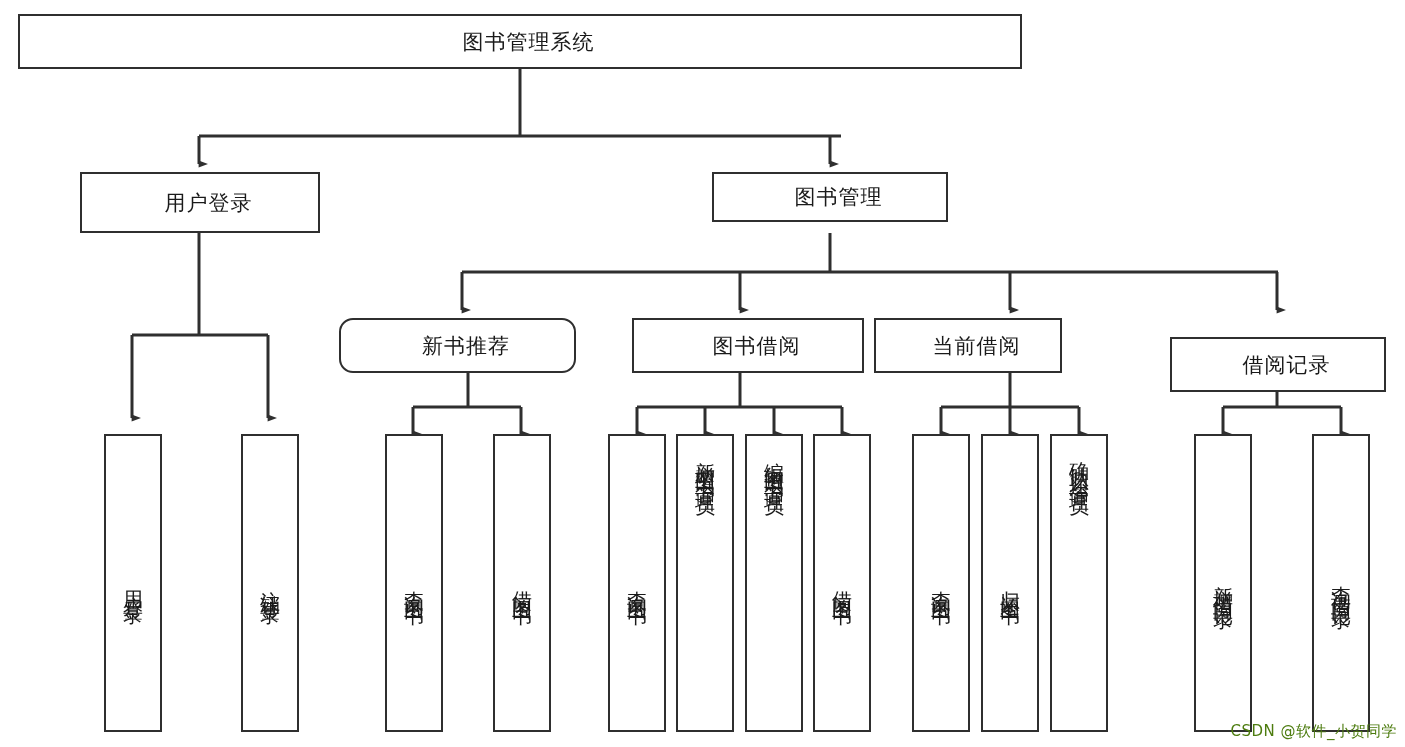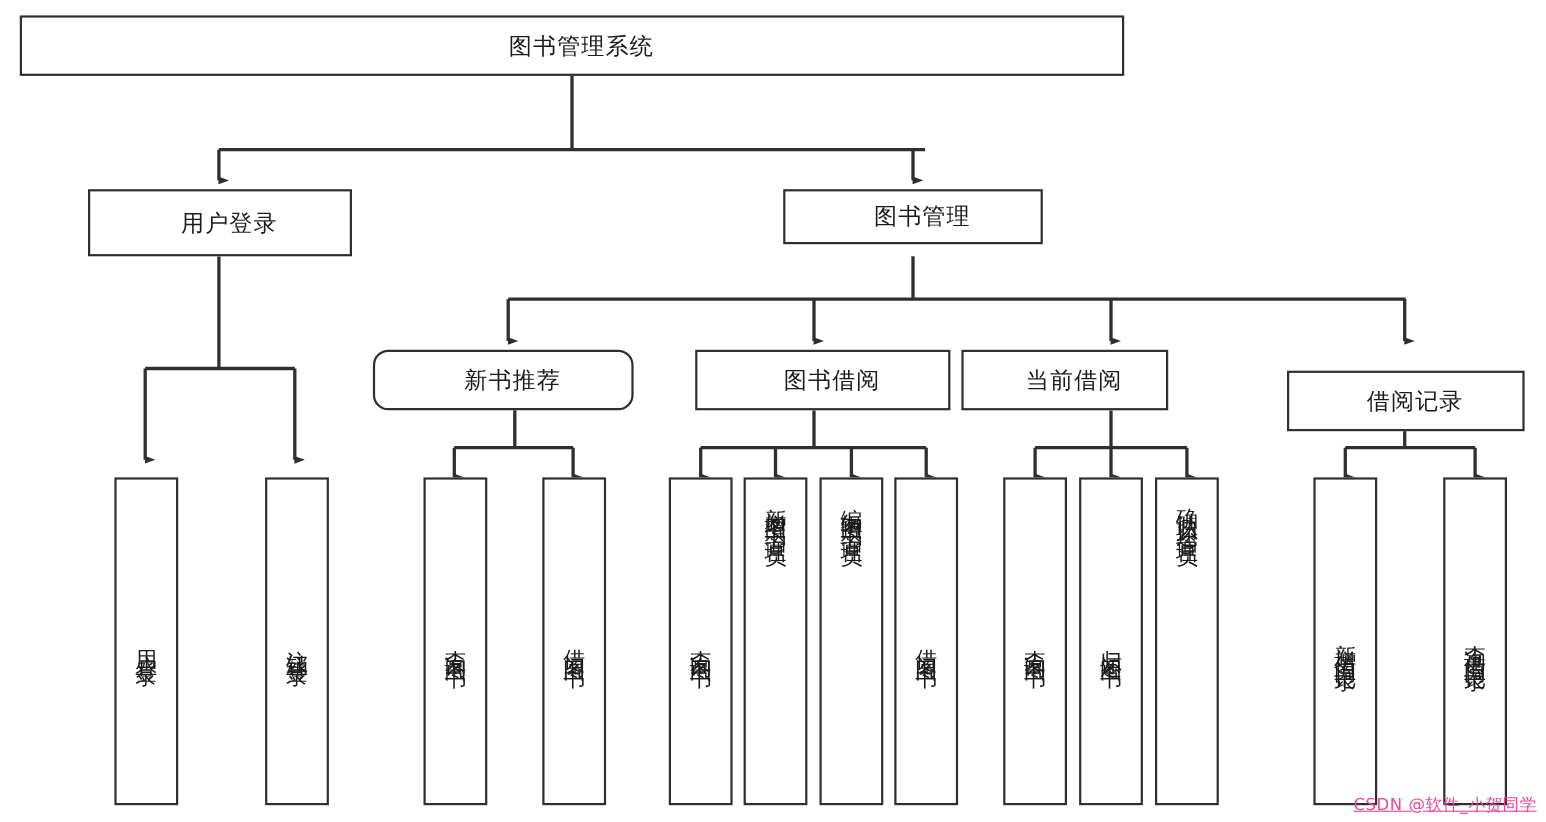--- a/index.html
+++ b/index.html
@@ -56,25 +56,24 @@
   }
   .v-node.top-align {
     align-items: flex-start;
     padding-top: 10px;
   }
   #watermark {
     position: absolute;
     right: 8px;
     bottom: 6px;
     font-size: 15px;
-    color: #ec4899;
+    color: #4d7c0f;
     letter-spacing: 0.5px;
     white-space: nowrap;
     pointer-events: none;
-    text-decoration: underline;
   }
 </style>
 </head>
 <body>
 
 <div id="diagram-root">
 
   <svg id="diagram-svg" viewBox="0 0 1405 747" xmlns="http://www.w3.org/2000/svg">
     <defs>
       <marker id="arrow" viewBox="0 0 10 12" refX="5" refY="11.5" markerWidth="8" markerHeight="10" orient="auto-start-reverse" markerUnits="userSpaceOnUse">

